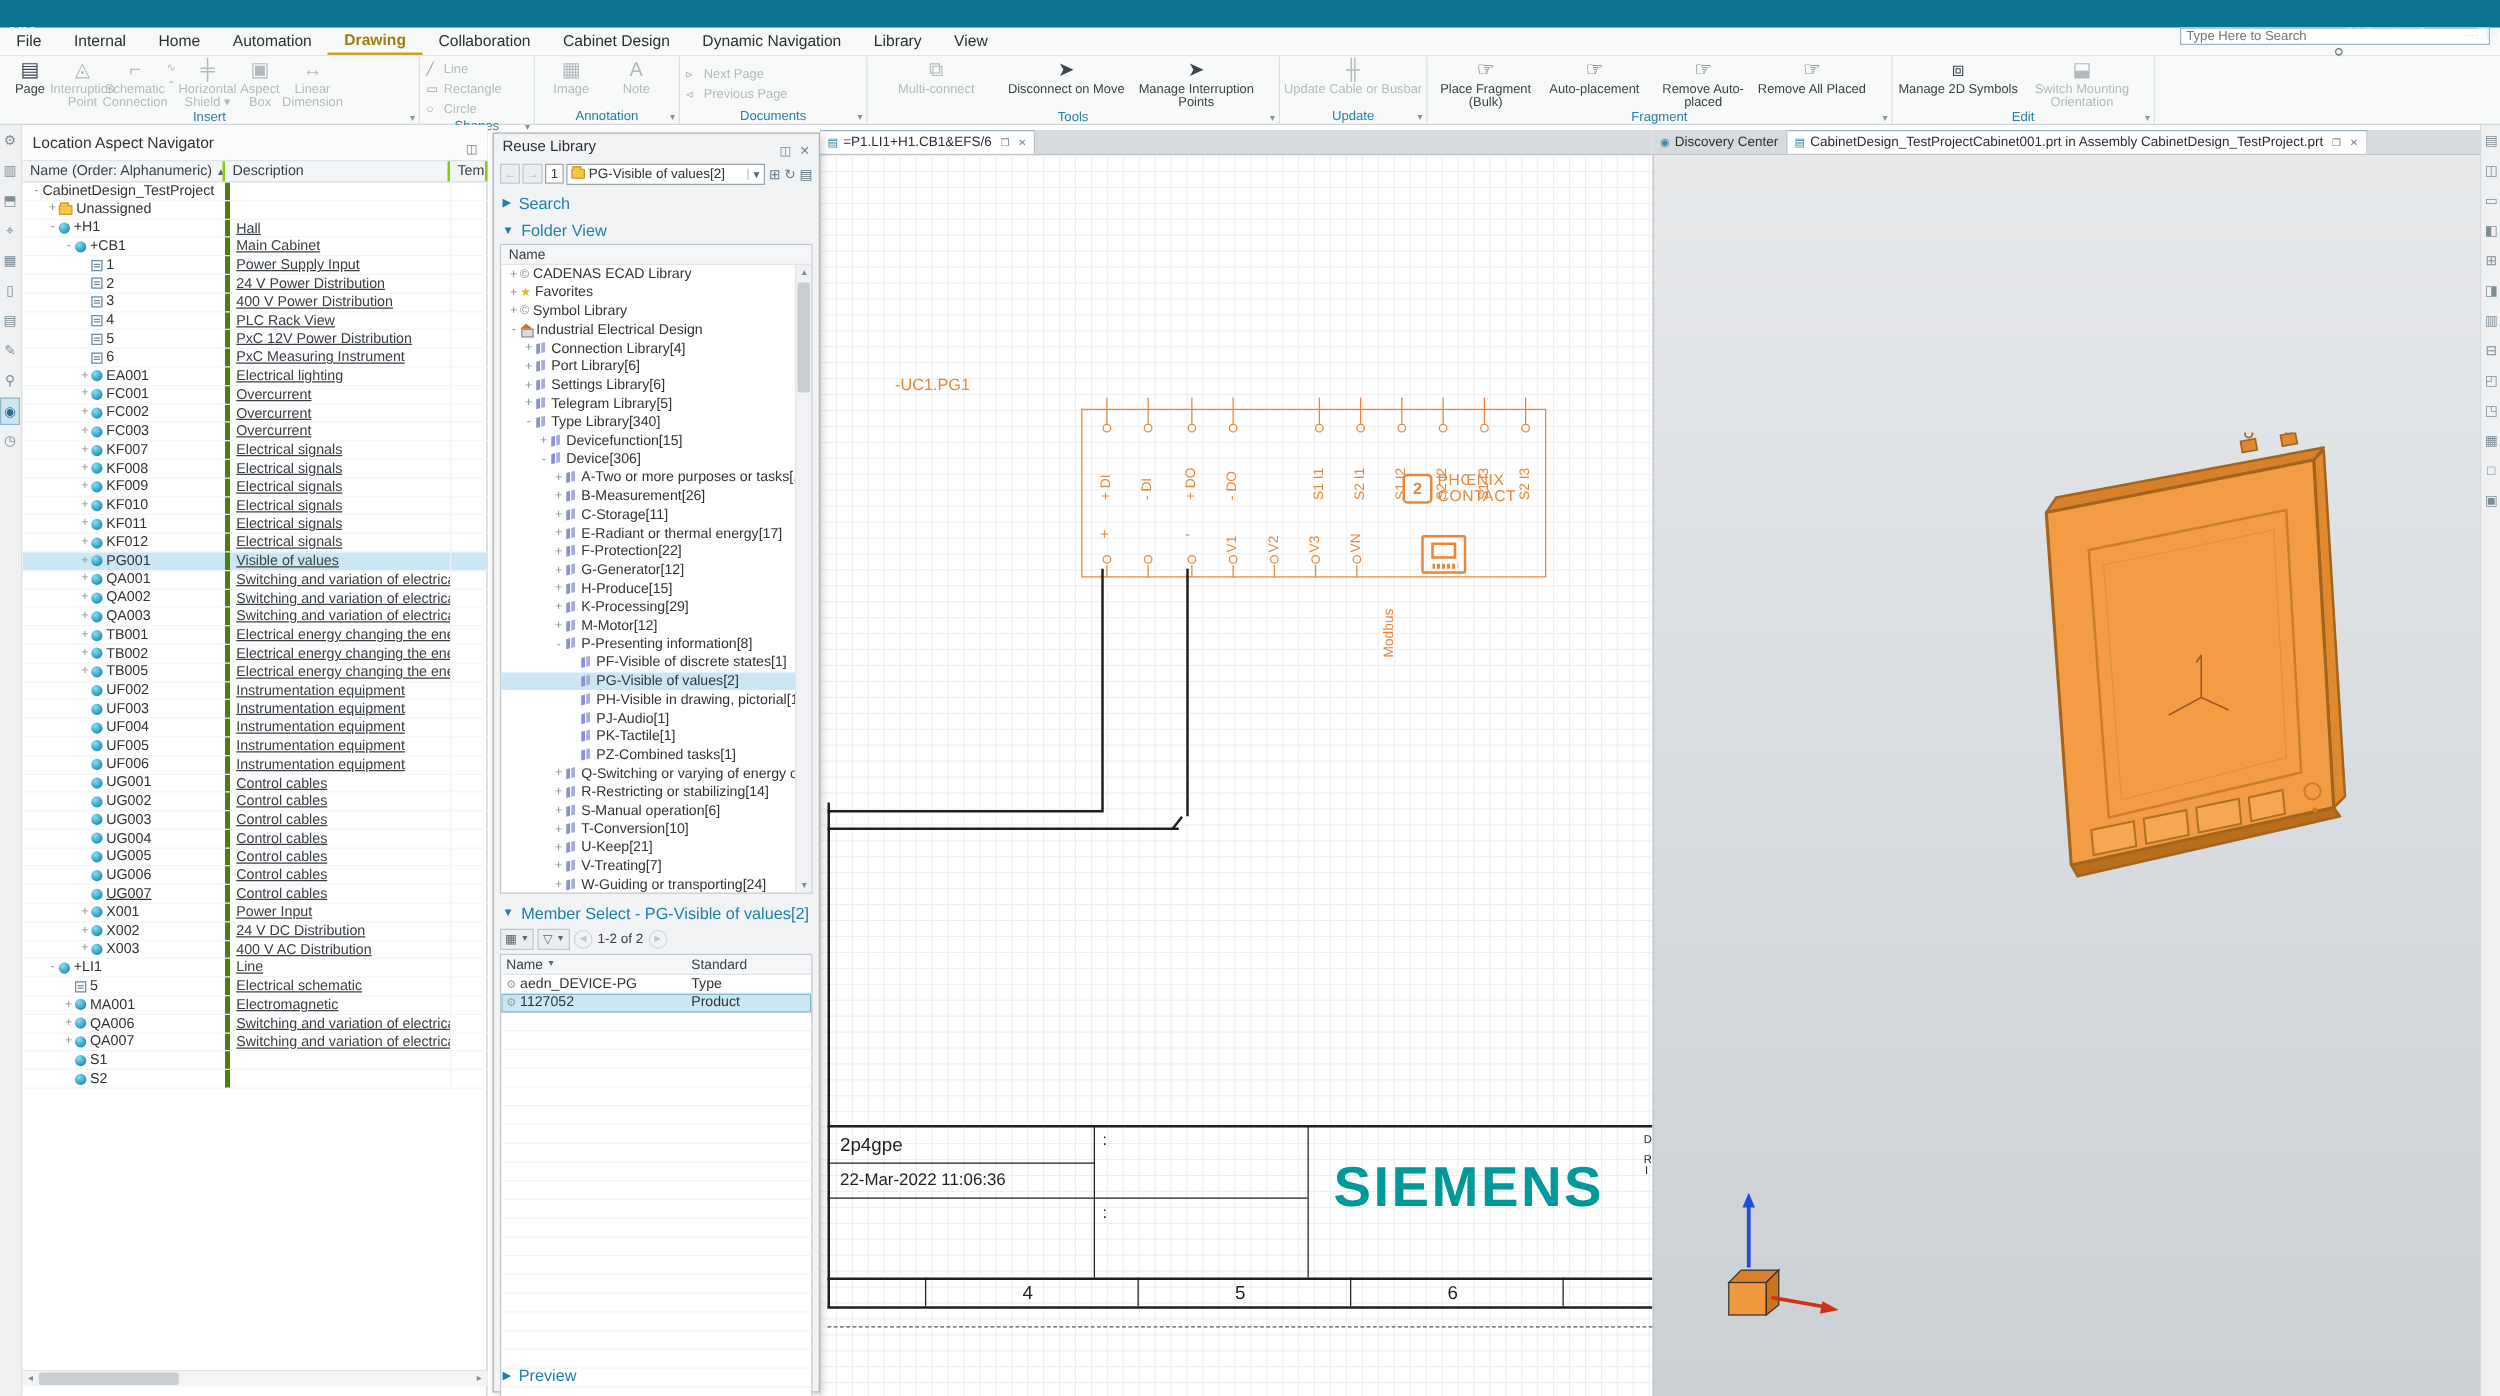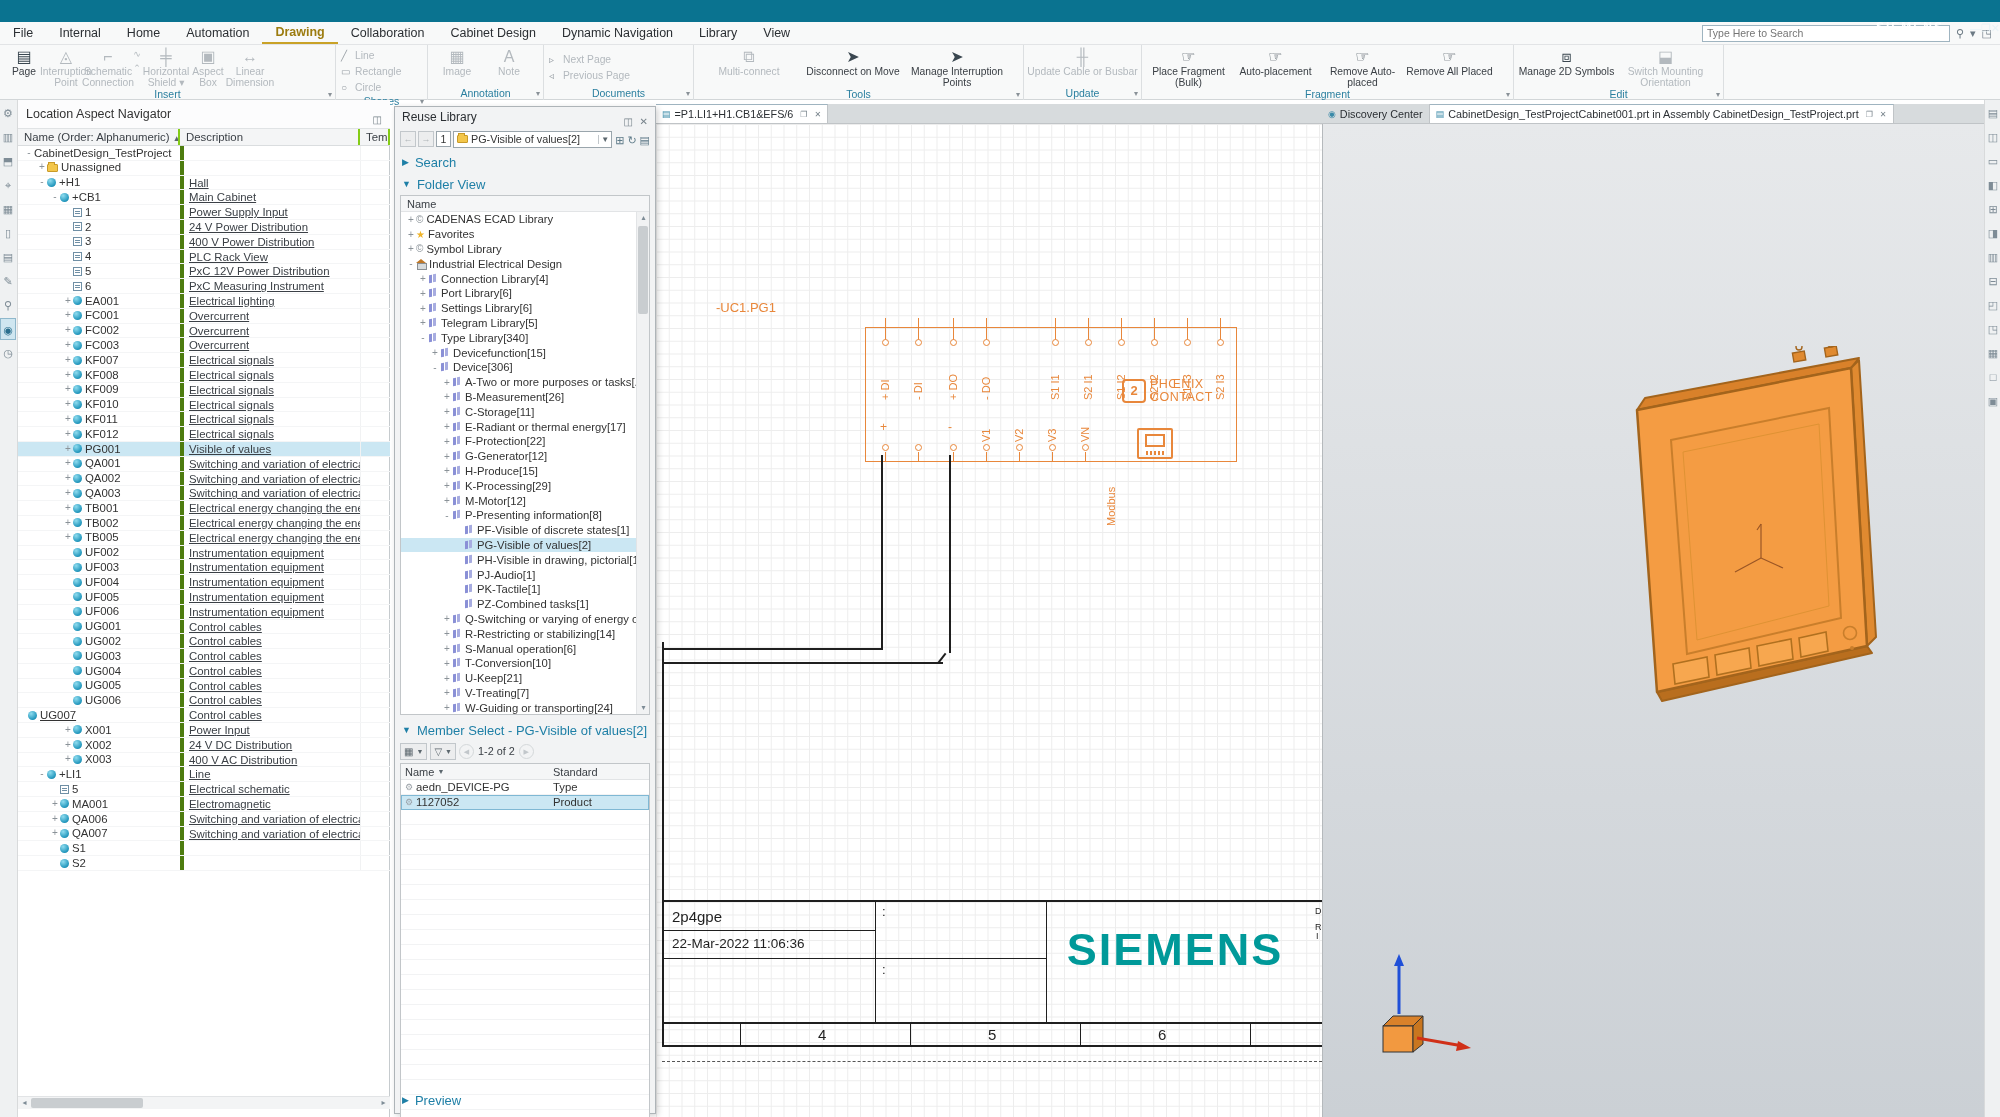--- a/index.html
+++ b/index.html
@@ -16,21 +16,21 @@
   #win-menu{font-size:11px;color:#eaf4f8;margin-left:6px;}
   #tb-title{position:absolute;left:0;right:0;text-align:center;font-size:13.5px;font-weight:bold;color:#fff;pointer-events:none;}
   #tb-right{margin-left:auto;display:flex;align-items:center;z-index:2;}
   #tb-brand{font-size:12px;font-weight:bold;letter-spacing:2px;margin-right:26px;}
   .winbtn{width:26px;text-align:center;font-size:11px;color:#e8f2f6;}
 
   
   #tabrow{left:0;top:22px;width:2000px;height:23px;background:#F8F9F9;border-bottom:1px solid #E2E4E6;display:flex;align-items:stretch;}
   .tab{padding:0 13px;font-size:12.5px;display:flex;align-items:center;color:#2b2f33;}
   .tab.active{color:#9C7C10;border-bottom:2px solid #C9A227;font-weight:bold;}
-  #tabrow-right{margin-left:auto;display:flex;align-items:center;margin-right:8px;}
+  #tabrow-right{margin-left:auto;display:flex;align-items:center;margin-right:8px;flex-direction:column;}
   #search-box{width:248px;height:17px;border:1px solid #9FB4C0;background:#fff;font-size:10.5px;color:#999;
               font-family:"Liberation Sans",sans-serif;padding:0 4px;}
   .tr-ico{font-size:11px;color:#6c7a84;margin-left:6px;}
 
   
   #ribbon{left:0;top:45px;width:2000px;height:55px;background:#F8F9F9;border-bottom:1px solid #D2D6D8;display:flex;}
   .rgroup{height:55px;border-right:1px solid #DCDFE1;display:flex;flex-direction:column;flex:0 0 auto;}
   .rbody{flex:1;display:flex;align-items:flex-start;padding:2px 3px 0 3px;}
   .rfoot{height:13px;font-size:10.5px;color:#2A7F9F;text-align:center;position:relative;line-height:13px;}
   .rfoot .caret{position:absolute;right:3px;top:0;color:#8a9298;font-size:8px;}
@@ -693,21 +693,21 @@
         <div class="nrow">
           <div class="nc1" style="padding-left: 45px;">
             <span class="exp"></span>
             <span class="tico globe"></span>
             <span>UG006</span>
           </div>
           <div class="nc2">Control cables</div>
           <div class="nc3"></div>
         </div>
         <div class="nrow">
-          <div class="nc1" style=" text-decoration: underline;">
+          <div class="nc1" style="padding-left: 45px; text-decoration: underline;">
             <span class="exp"></span>
             <span class="tico globe"></span>
             <span>UG007</span>
           </div>
           <div class="nc2">Control cables</div>
           <div class="nc3"></div>
         </div>
         <div class="nrow">
           <div class="nc1" style="padding-left: 45px;">
             <span class="exp">+</span>

